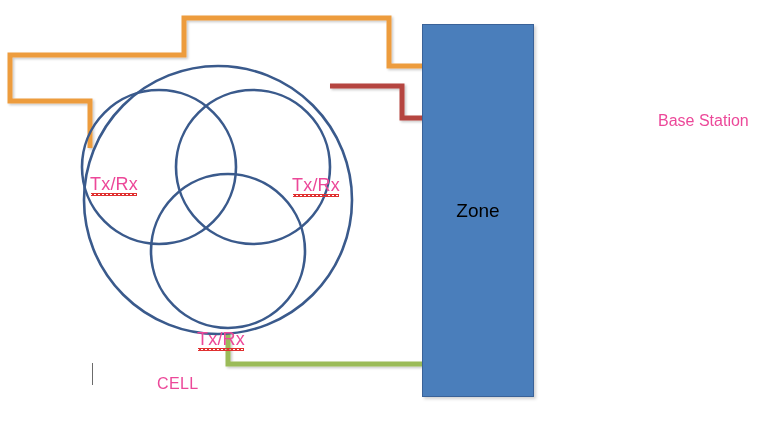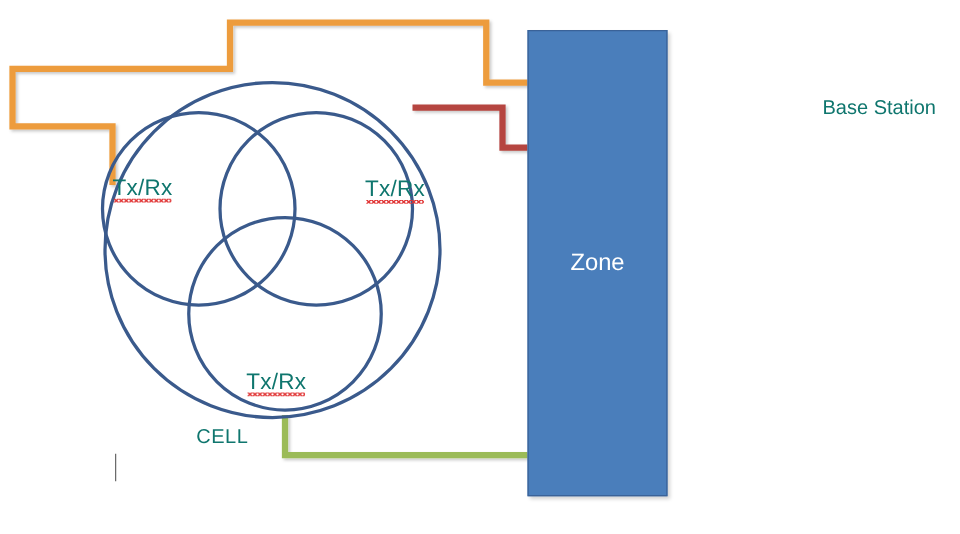--- a/index.html
+++ b/index.html
@@ -20,22 +20,23 @@
   #diagram-svg {
     position: absolute;
     left: 0;
     top: 0;
     width: 768px;
     height: 427px;
   }
   .label {
     position: absolute;
     white-space: nowrap;
-    color: #0f766e;
+    color: #ec4899;
     line-height: 1;
+    margin-top: 34px;
   }
   .tx-label {
     font-size: 18px;
     letter-spacing: 0.2px;
     text-decoration: underline;
   }
   .tx-label .misspell {
     position: relative;
     display: inline-block;
   }
@@ -99,21 +100,21 @@
       </g>
 
     <g id="cell-layer">
         <circle cx="218" cy="200" r="134" fill="none" stroke="#3a5a8c" stroke-width="2.6"></circle>
         <circle cx="159" cy="167" r="77" fill="none" stroke="#3a5a8c" stroke-width="2.6"></circle>
         <circle cx="253" cy="167" r="77" fill="none" stroke="#3a5a8c" stroke-width="2.6"></circle>
         <circle cx="228" cy="251" r="77" fill="none" stroke="#3a5a8c" stroke-width="2.6"></circle>
       </g>
   </svg>
 
-  <div id="zone-selector-box" style="left: 422px; top: 24px; width: 112px; height: 373px; background: rgb(74, 126, 187); border: 1.5px solid rgb(58, 98, 152); color: #ffffff;">
+  <div id="zone-selector-box" style="left: 422px; top: 24px; width: 112px; height: 373px; background: rgb(74, 126, 187); border: 1.5px solid rgb(58, 98, 152); color: #000000;">
     <div>
       <div>Zone</div>
     </div>
   </div>
 
   <div class="label tx-label" id="tx-label-left" style="left: 90px; top: 141px;">
     <span class="misspell">Tx/Rx</span>
   </div>
   <div class="label tx-label" id="tx-label-right" style="left: 292px; top: 142px;">
     <span class="misspell">Tx/Rx</span>

